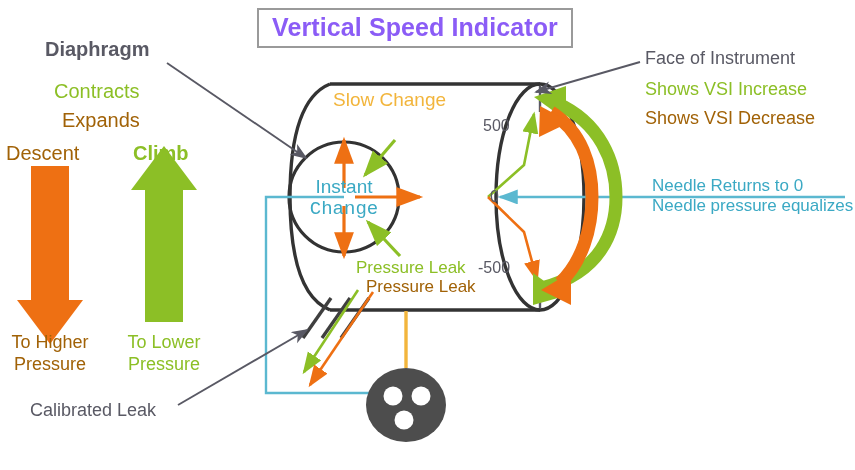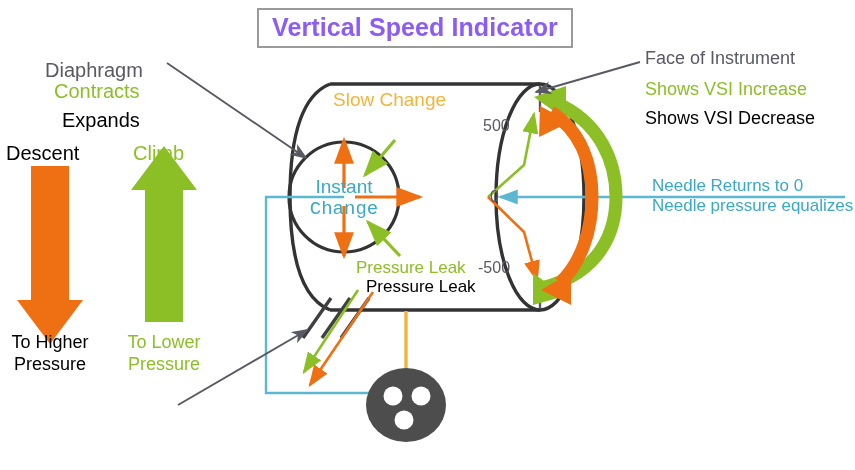--- a/index.html
+++ b/index.html
@@ -43,21 +43,21 @@
     top: 13px;
     width: 316px;
     text-align: center;
     font-size: 25px;
     font-weight: bold;
     color: #8b5cf6;
     letter-spacing: 0.1px;
   }
   .gray   { color: #595964; }
   .green  { color: #8cbf26; }
-  .orange { color: #000000; }
+  .orange { color: #a16207; }
   .cyan   { color: #3ba9c4; }
   .amber  { color: #f2b53c; }
   .s20 { font-size: 20px; }
   .s19 { font-size: 19px; }
   .s18 { font-size: 18px; }
   .s17 { font-size: 17px; }
   .s16 { font-size: 16px; }
   .s26 { font-size: 26px; }
   .ctr { text-align: center; }
 </style>
@@ -158,33 +158,34 @@
     </g>
 
     <line x1="167" y1="63" x2="306" y2="158" stroke="#595964" stroke-width="1.9" marker-end="url(#ah-gray)"></line>
     <line x1="640" y1="62" x2="536" y2="92" stroke="#595964" stroke-width="1.9" marker-end="url(#ah-gray)"></line>
     <line x1="178" y1="405" x2="307" y2="330" stroke="#595964" stroke-width="1.9" marker-end="url(#ah-gray)"></line>
   </svg>
 
   <div id="title-box"></div>
   <div id="title-text">Vertical Speed Indicator</div>
 
-  <div class="lbl gray s20" style="left:45px; top:59px;">Diaphragm</div>
+  <div class="lbl gray s20" style="left:45px; top:38px;font-weight:bold;">Diaphragm</div>
   <div class="lbl green s20" style="left:54px; top:80px;">Contracts</div>
   <div class="lbl orange s20" style="left:62px; top:109px;">Expands</div>
 
   <div class="lbl orange s20" style="left:6px; top:142px;">Descent</div>
-  <div class="lbl green s20" style="left:133px; top:142px;">Climb</div>
+  <div class="lbl green s20" style="left:133px; top:142px;font-weight:bold;">Climb</div>
 
   <div class="lbl orange s18 ctr" style="left:0px; top:332px; width:100px;">To Higher</div>
   <div class="lbl orange s18 ctr" style="left:0px; top:354px; width:100px;">Pressure</div>
 
   <div class="lbl green s18 ctr" style="left:114px; top:332px; width:100px;">To Lower</div>
   <div class="lbl green s18 ctr" style="left:114px; top:354px; width:100px;">Pressure</div>
 
+  <div class="lbl gray s18" style="left:30px; top:400px;">Calibrated Leak</div>
 
   <div class="lbl gray s18" style="left:645px; top:48px;">Face of Instrument</div>
   <div class="lbl green s18" style="left:645px; top:79px;">Shows VSI Increase</div>
   <div class="lbl orange s18" style="left:645px; top:108px;">Shows VSI Decrease</div>
 
   <div class="lbl cyan s17" style="left:652px; top:176px;">Needle Returns to 0</div>
   <div class="lbl cyan s17" style="left:652px; top:196px;">Needle pressure equalizes</div>
 
   <div class="lbl amber s19" style="left:333px; top:89px;">Slow Change</div>
   <div class="lbl cyan s19 ctr" style="left:299px; top:176px; width:90px;">Instant</div>

